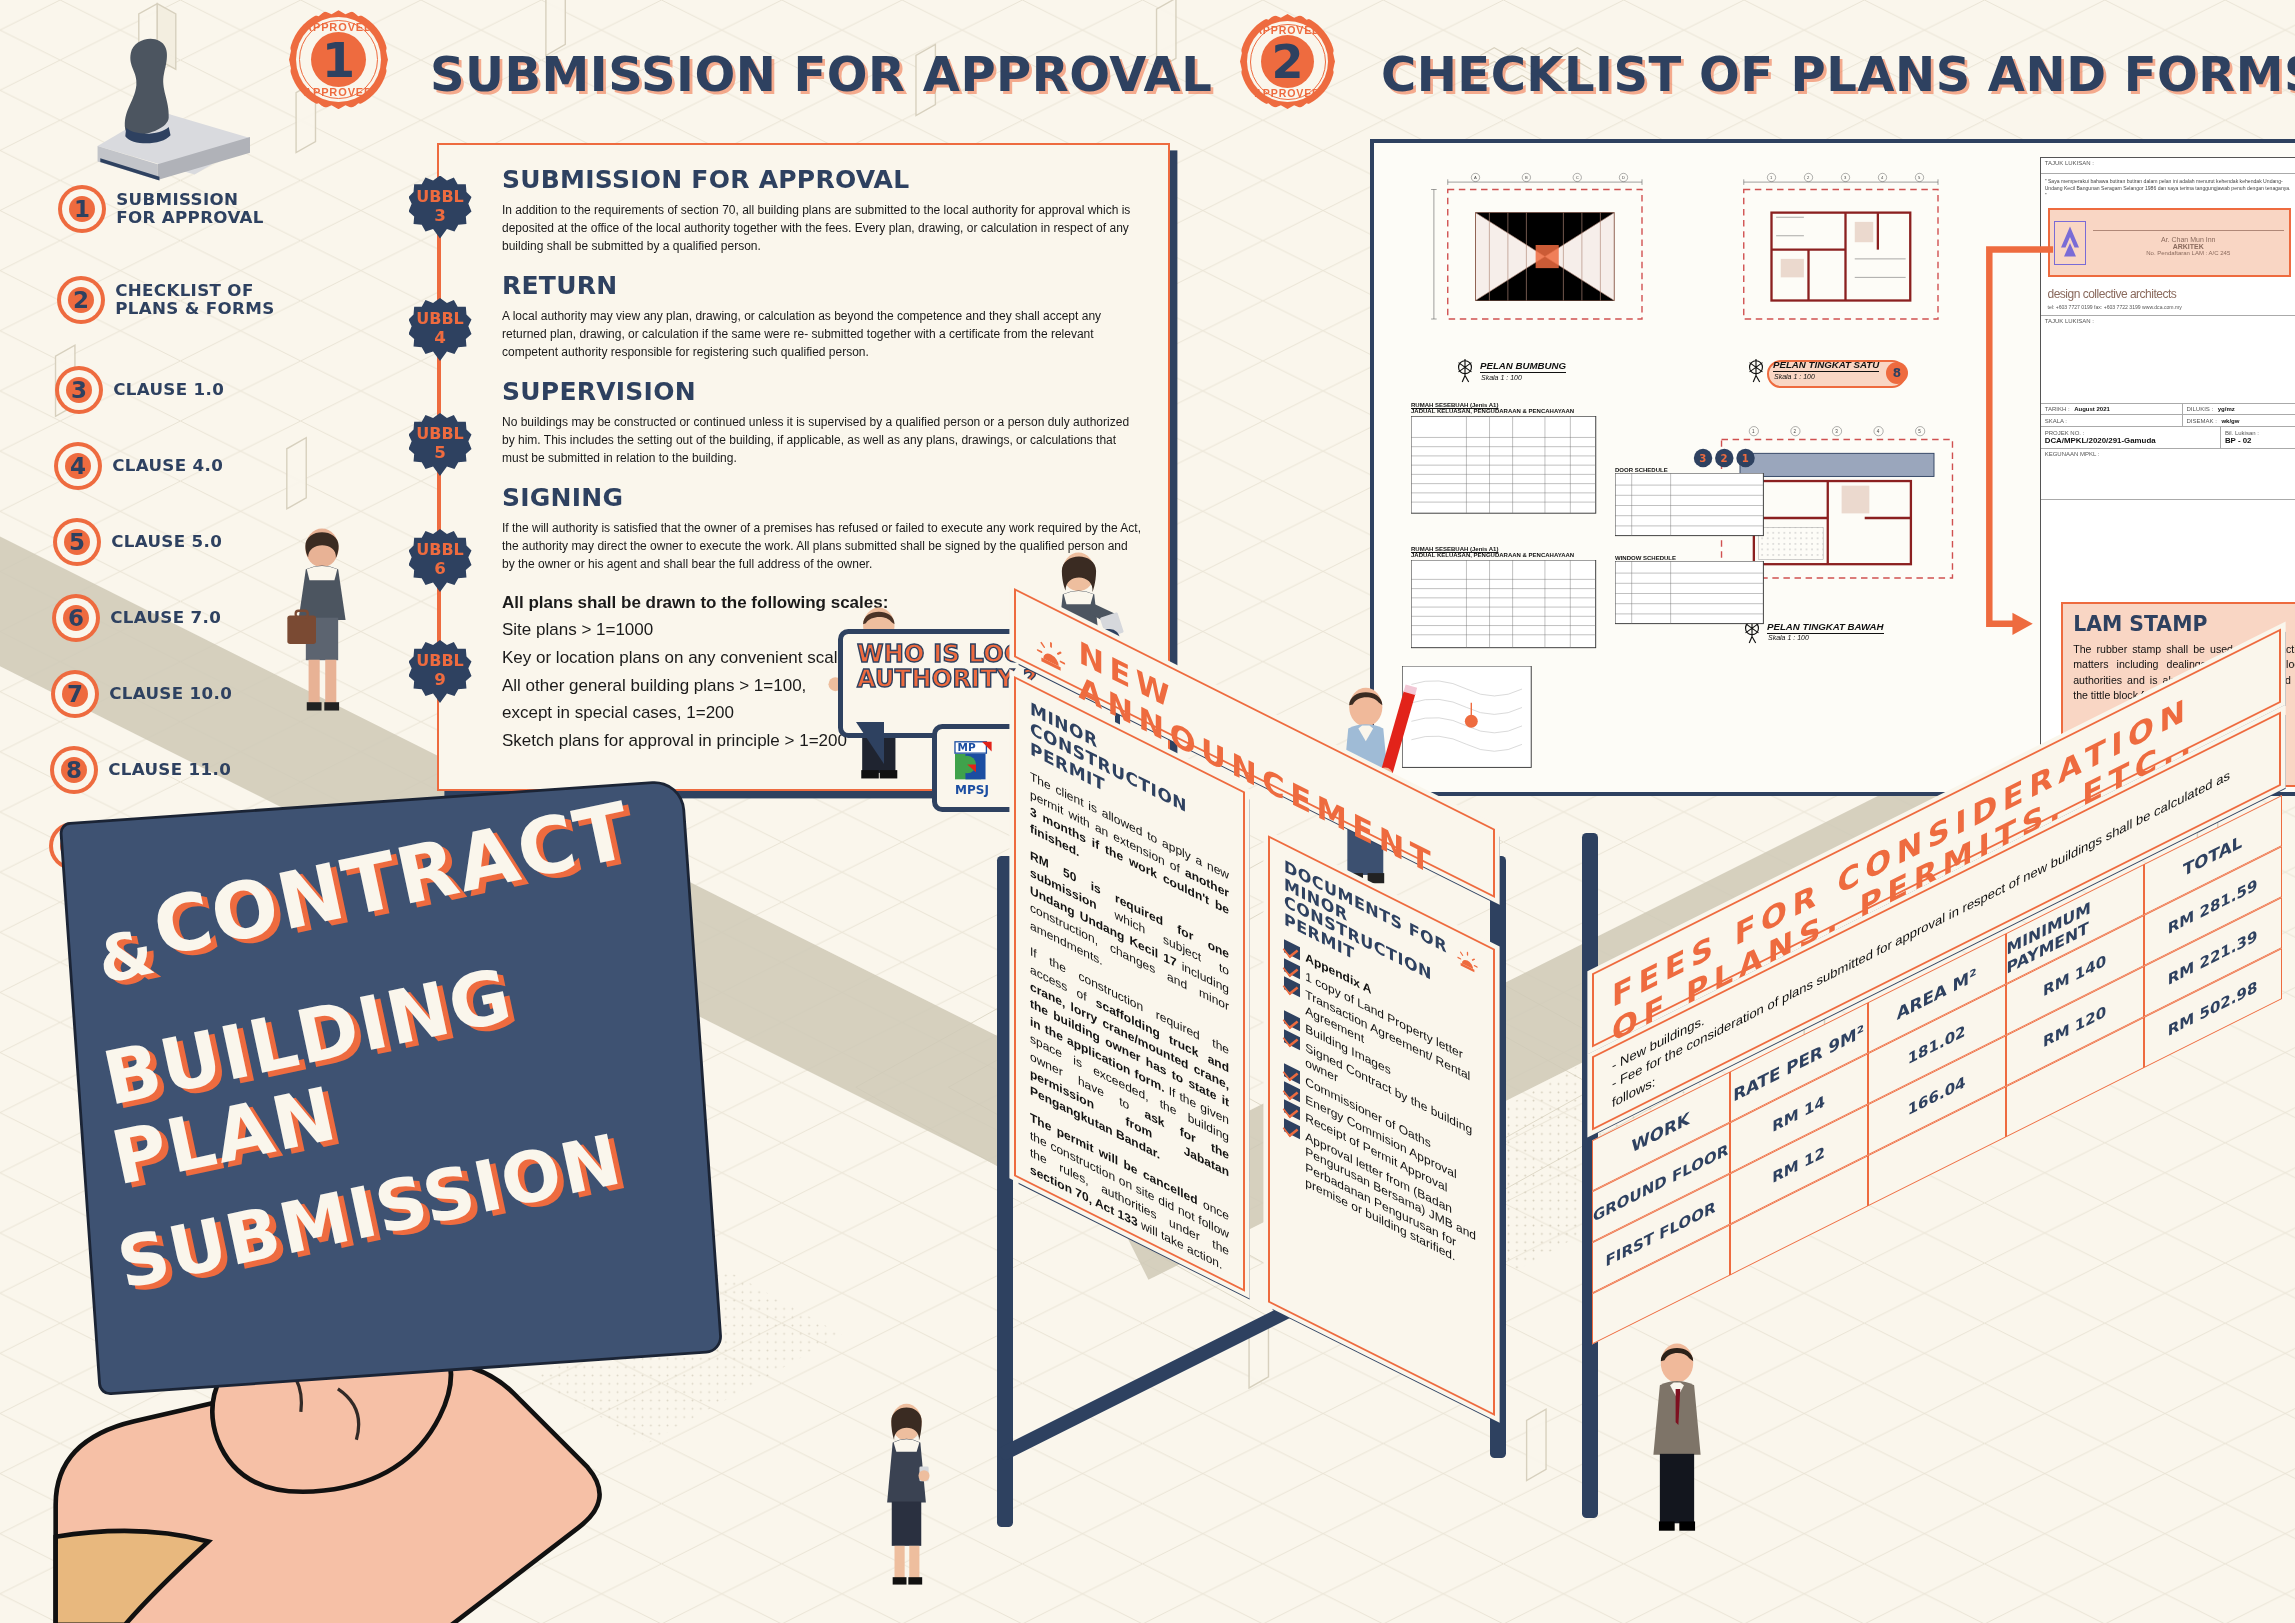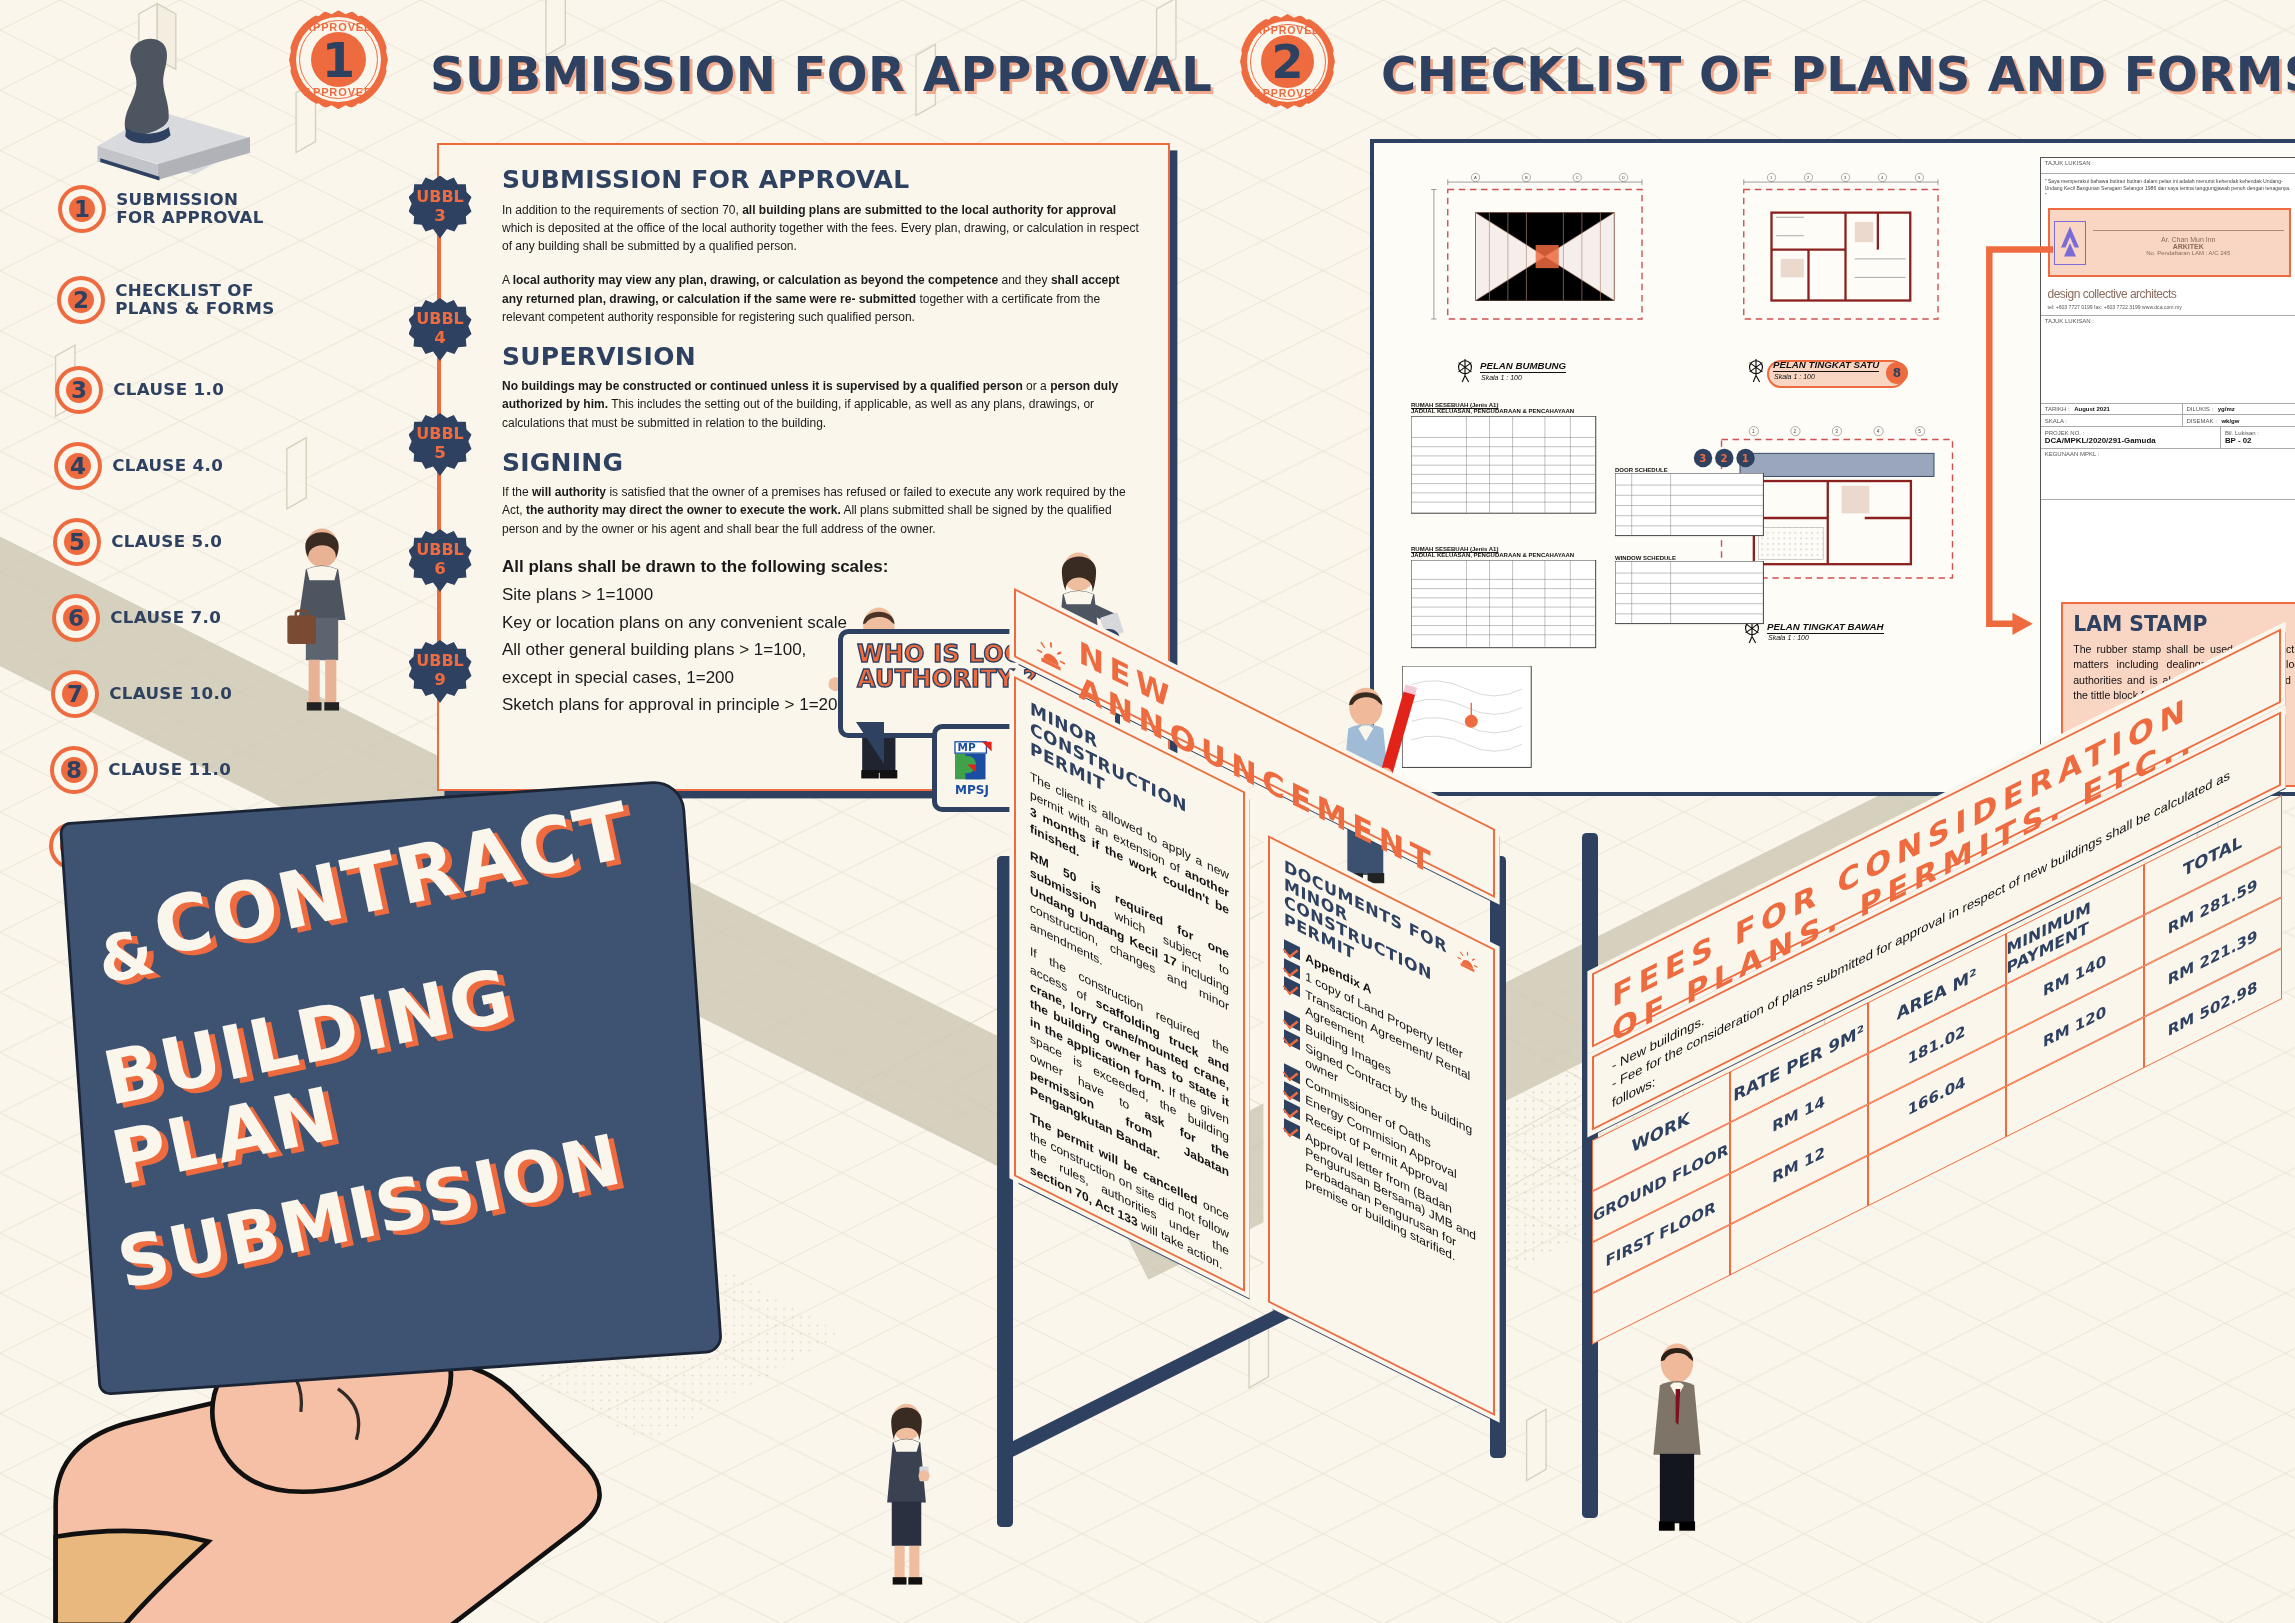--- a/index.html
+++ b/index.html
@@ -77,21 +77,21 @@
   }
   #panel1 .inner{padding:20.4px 26px 9.3px 63px;}
   .sec-h{
     color:#2E4160;font-weight:bold;font-family:"DejaVu Sans", sans-serif;
     font-size:25px;letter-spacing:.01em;margin:0 0 6.5px 0;
   }
   .sec-p{
     color:#1A1A1A;font-size:12px;line-height:1.52;margin:0 0 15.7px 0;
     font-family:"Liberation Sans", sans-serif;
   }
-  .sec-p b{font-weight:bold;}
+  .sec-p b{font-weight:normal;}
   .scale-list{color:#1A1A1A;font-size:17px;line-height:1.62;}
   .scale-list .lead{font-weight:bold;}
 
   
   .ubbl{
     position:absolute;left:-30.5px;width:63px;height:63px;
     display:flex;flex-direction:column;align-items:center;justify-content:center;
     color:#EE6B3F;font-weight:bold;font-family:"DejaVu Sans", sans-serif;
     background:#2E4160;
     clip-path:polygon(50% 0%,61% 8%,72% 3%,78% 14%,91% 14%,92% 26%,100% 34%,
@@ -388,20 +388,21 @@
         <span class="t">UBBL</span>
         <span class="n">3</span>
       </div>
       <h2 class="sec-h">SUBMISSION FOR APPROVAL</h2>
       <p class="sec-p">In addition to the requirements of section 70, <b>all building plans are submitted to the local authority for approval</b> which is deposited at the office of the local authority together with the fees. Every plan, drawing, or calculation in respect of any building shall be submitted by a qualified person.</p>
 
       <div class="ubbl" style="top:153px;">
         <span class="t">UBBL</span>
         <span class="n">4</span>
       </div>
+      <h2 class="sec-h">RETURN</h2>
       <p class="sec-p">A <b>local authority may view any plan, drawing, or calculation as beyond the competence</b> and they <b>shall accept any returned plan, drawing, or calculation if the same were re- submitted</b> together with a certificate from the relevant competent authority responsible for registering such qualified person.</p>
 
       <div class="ubbl" style="top:268px;">
         <span class="t">UBBL</span>
         <span class="n">5</span>
       </div>
       <h2 class="sec-h">SUPERVISION</h2>
       <p class="sec-p"><b>No buildings may be constructed or continued unless it is supervised by a qualified person</b> or a <b>person duly authorized by him.</b> This includes the setting out of the building, if applicable, as well as any plans, drawings, or calculations that must be submitted in relation to the building.</p>
 
       <div class="ubbl" style="top:384px;">

